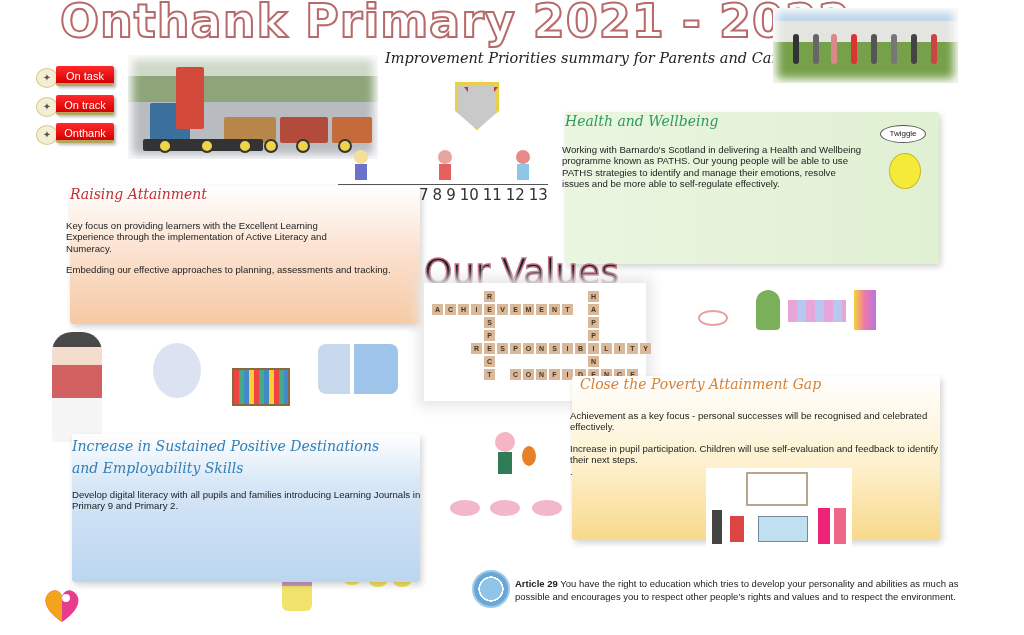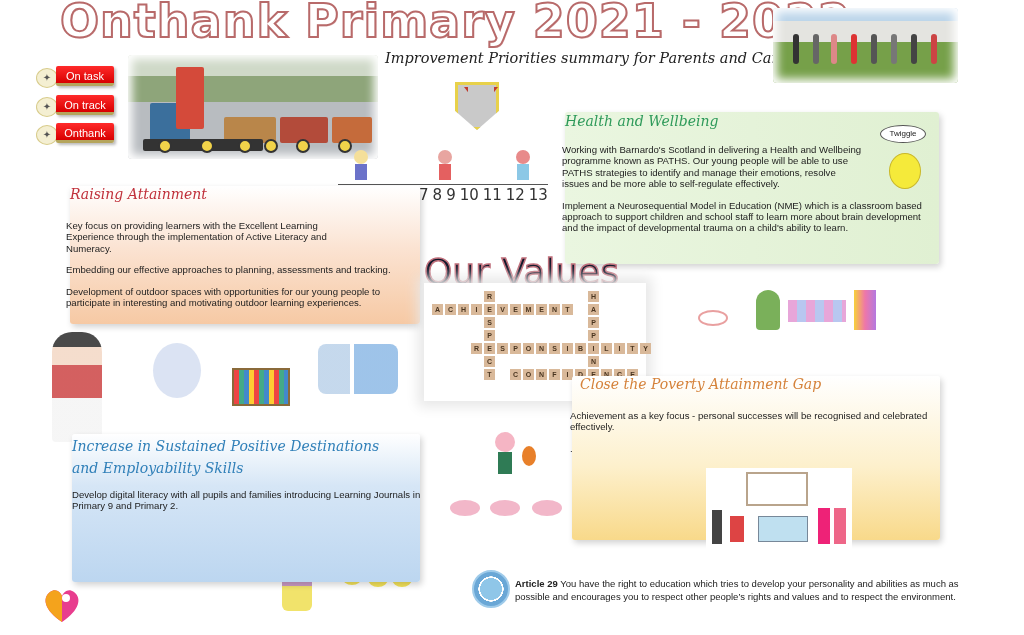--- a/index.html
+++ b/index.html
@@ -113,28 +113,26 @@
       <span>12</span>
     <span>13</span>
   </div>
 </div>
 
 <div class="abs panel raising"></div>
 <div class="abs ptitle" style="left:70px;top:186px;width:350px;color:#c0303a">Raising Attainment</div>
 <div class="abs ptext" style="left:66px;top:220px;width:360px">
   <p style="width:270px">Key focus on providing learners with the Excellent Learning Experience through the implementation of Active Literacy and Numeracy.</p>
   <p>Embedding our effective approaches to planning, assessments and tracking.</p>
-  <p>Development of outdoor spaces with opportunities for our young people to participate in interesting and motivating outdoor learning experiences.</p>
 </div>
 
 <div class="abs panel health"></div>
 <div class="abs ptitle" style="left:565px;top:113px;width:340px;color:#2e9a5a">Health and Wellbeing</div>
 <div class="abs ptext" style="left:562px;top:144px;width:365px">
   <p style="width:300px">Working with Barnardo's Scotland in delivering a Health and Wellbeing programme known as PATHS. Our young people will be able to use PATHS strategies to identify and manage their emotions, resolve issues and be more able to self-regulate effectively.</p>
-  <p>Implement a Neurosequential Model in Education (NME) which is a classroom based approach to support children and school staff to learn more about brain development and the impact of developmental trauma on a child's ability to learn.</p>
 </div>
 <div class="abs" style="left:880px;top:125px;width:50px;height:90px">
   <div style="width:46px;height:18px;border:1px solid #555;border-radius:50%;font-size:8px;text-align:center;line-height:16px;background:#fff">Twiggle</div>
   <div style="margin:10px auto 0;width:32px;height:36px;border-radius:50%;background:#f5ea3a;border:1px solid #c9b72a"></div>
 </div>
 
 <div class="abs values-title">Our Values</div>
 <div class="abs values-board">
 
   <div id="cw">
@@ -214,20 +212,21 @@
   <div class="doodle" style="left:6px;top:4px;width:30px;height:62px;background:linear-gradient(#f3dfb0 0 25%,#c99ac4 25% 60%,#f1e36b 60%);border-radius:14px 14px 6px 6px"></div>
   <div class="doodle" style="left:66px;top:24px;width:20px;height:16px;border-radius:50%;background:#f4e35a"></div>
   <div class="doodle" style="left:92px;top:26px;width:20px;height:16px;border-radius:50%;background:#f4e35a"></div>
   <div class="doodle" style="left:116px;top:26px;width:20px;height:16px;border-radius:50%;background:#f4e35a"></div>
 </div>
 
 <div class="abs panel poverty"></div>
 <div class="abs ptitle" style="left:580px;top:376px;width:360px;color:#d5823a">Close the Poverty Attainment Gap</div>
 <div class="abs ptext" style="left:570px;top:410px;width:372px">
   <p>Achievement as a key focus - personal successes will be recognised and celebrated effectively.</p>
+  <p style="margin-bottom:0">Increase in pupil participation. Children will use self-evaluation and feedback to identify their next steps.</p>
   <p>.</p>
 </div>
 <div class="abs" style="left:706px;top:468px;width:146px;height:90px;background:#fff">
   <div class="doodle" style="left:40px;top:4px;width:62px;height:34px;border:2px solid #b9a48c"></div>
   <div class="doodle" style="left:52px;top:48px;width:50px;height:26px;background:#bfe0f0;border:1px solid #789"></div>
   <div class="doodle" style="left:6px;top:42px;width:10px;height:34px;background:#444"></div>
   <div class="doodle" style="left:24px;top:48px;width:14px;height:26px;background:#d44"></div>
   <div class="doodle" style="left:112px;top:40px;width:12px;height:36px;background:#e27"></div>
   <div class="doodle" style="left:128px;top:40px;width:12px;height:36px;background:#e68"></div>
 </div>

